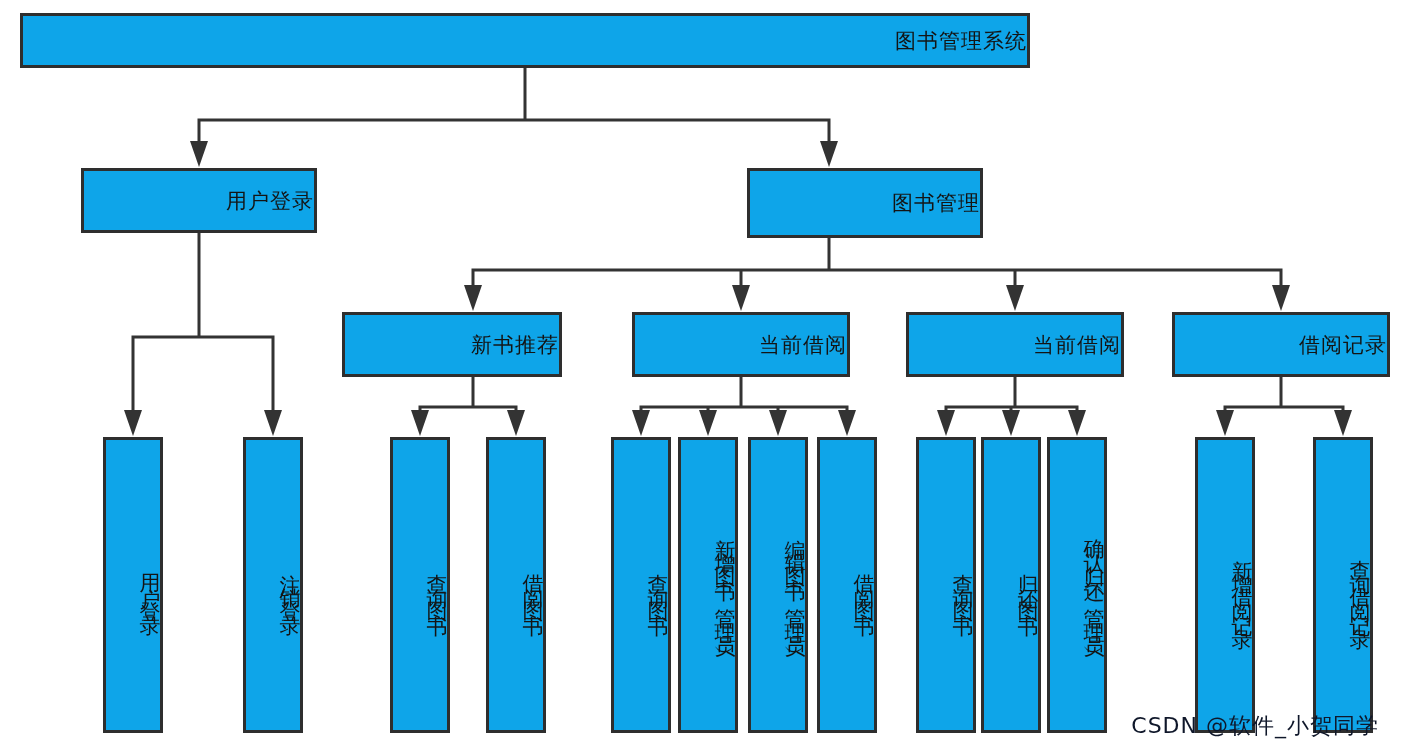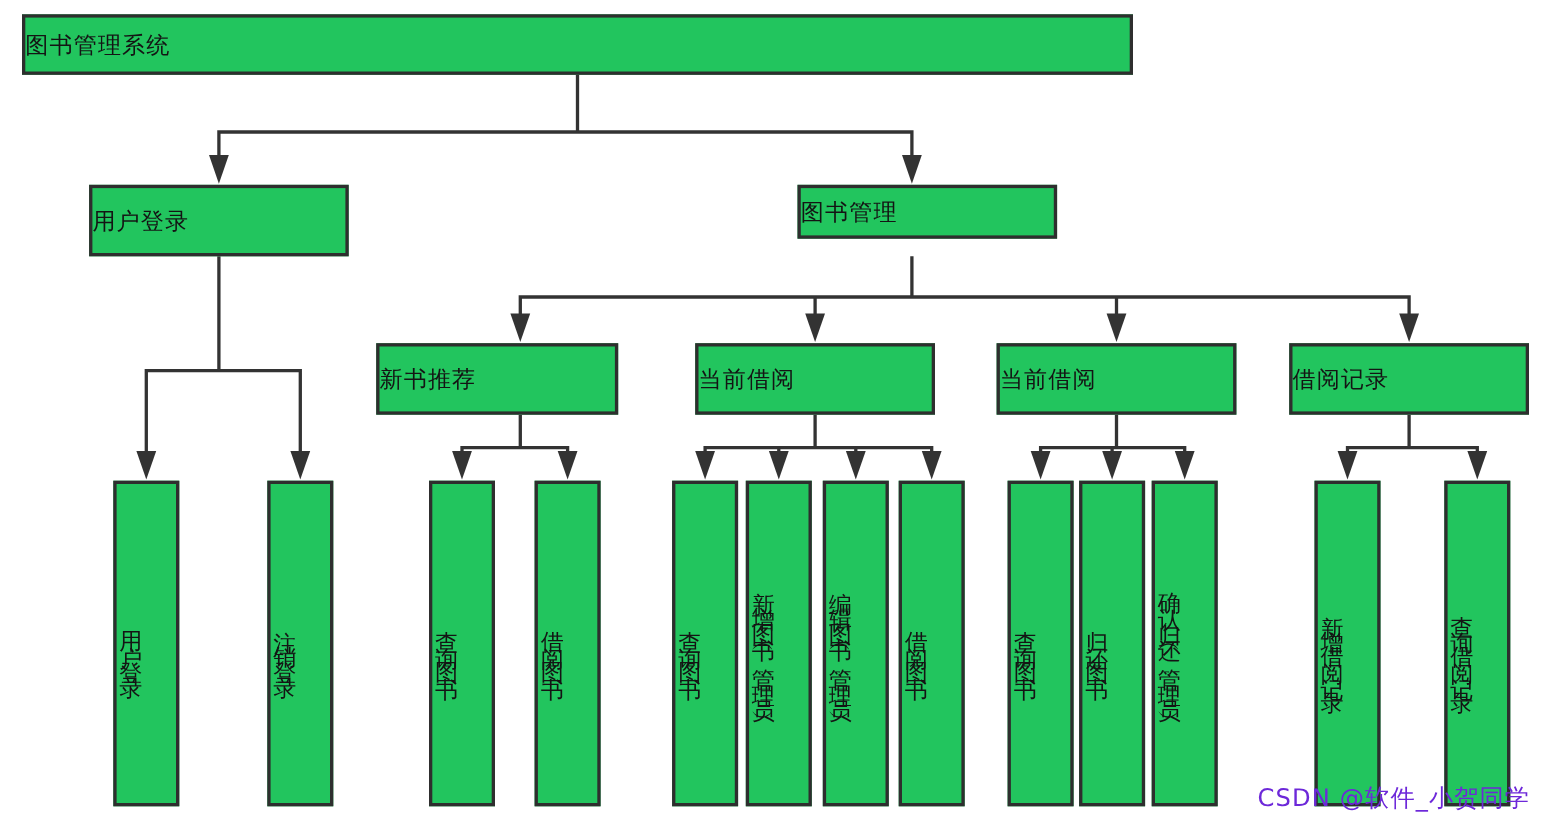--- a/index.html
+++ b/index.html
@@ -2,33 +2,32 @@
 <html><head>
 <meta charset="utf-8">
 <style>
   html,body { margin:0; padding:0; background:#fff; }
   .canvas {
     position:relative; width:1405px; height:747px; background:#ffffff;
     font-family:"DejaVu Sans","Liberation Sans",sans-serif; overflow:hidden;
   }
   .connectors { position:absolute; left:0; top:0; }
   .node {
-    position:absolute; box-sizing:border-box; background:#22c55e;
-    border:3px solid #2e2e2e; display:flex; align-items:center; justify-content:flex-start;
+    position:absolute; box-sizing:border-box; background:#0ea5e9;
+    border:3px solid #2e2e2e; display:flex; align-items:center; justify-content:flex-end;
     color:#141414;
-    font-family:Liberation Mono, monospace;
   }
   .node .lbl { font-size:21px; letter-spacing:1px; white-space:nowrap; }
   .leaf .lbl {
     writing-mode:vertical-rl; text-orientation:mixed;
     letter-spacing:14px; font-size:21px; line-height:1; white-space:normal;
   }
   .watermark {
-    position:absolute; right:14px; bottom:6px;
-    font-size:22px; color:#6d28d9; letter-spacing:1px; white-space:nowrap;
+    position:absolute; right:26px; bottom:6px;
+    font-size:22px; color:#0f172a; letter-spacing:1px; white-space:nowrap;
   }
 </style>
 </head>
 <body>
 
 <div class="canvas">
 
   <svg class="connectors" width="1405" height="747" viewBox="0 0 1405 747">
     <g stroke="#333333" stroke-width="3" fill="none">
       <path d="M525 68 V120 M199 143 V120 H829 V143"></path>
@@ -62,21 +61,21 @@
     </g>
   </svg>
 
   <div class="node" style="left:20px; top:13px; width:1010px; height:55px;">
     <span class="lbl">图书管理系统</span>
   </div>
 
   <div class="node" style="left:81px; top:168px; width:236px; height:65px;">
     <span class="lbl">用户登录</span>
   </div>
-  <div class="node" style="left:725px; top:168px; width:236px; height:49px;">
+  <div class="node" style="left:747px; top:168px; width:236px; height:70px;">
     <span class="lbl">图书管理</span>
   </div>
 
   <div class="node" style="left:342px; top:312px; width:220px; height:65px;">
     <span class="lbl">新书推荐</span>
   </div>
   <div class="node" style="left:632px; top:312px; width:218px; height:65px;">
     <span class="lbl">当前借阅</span>
   </div>
   <div class="node" style="left:1172px; top:312px; width:218px; height:65px;">

